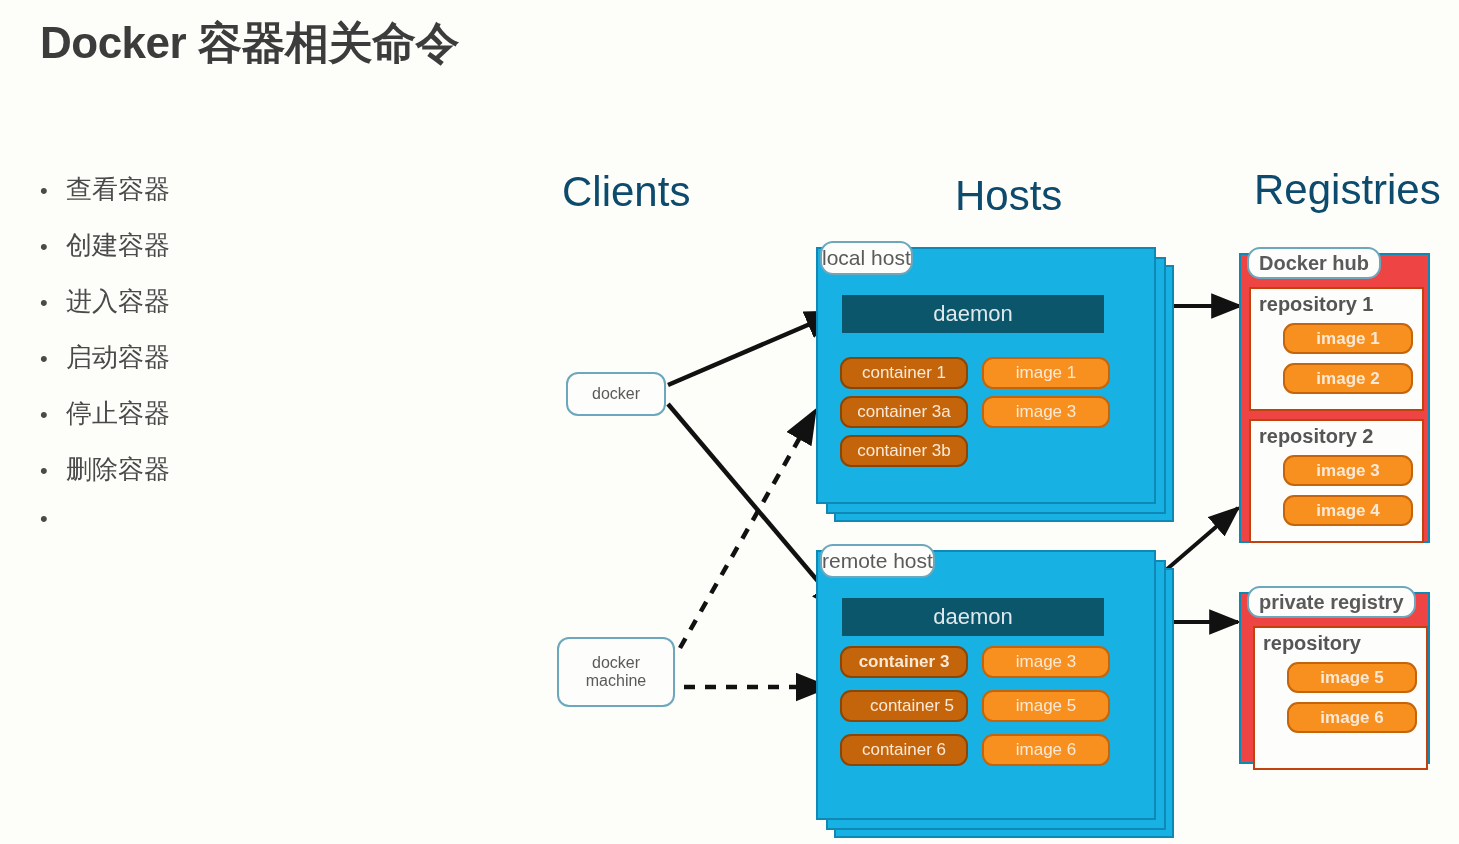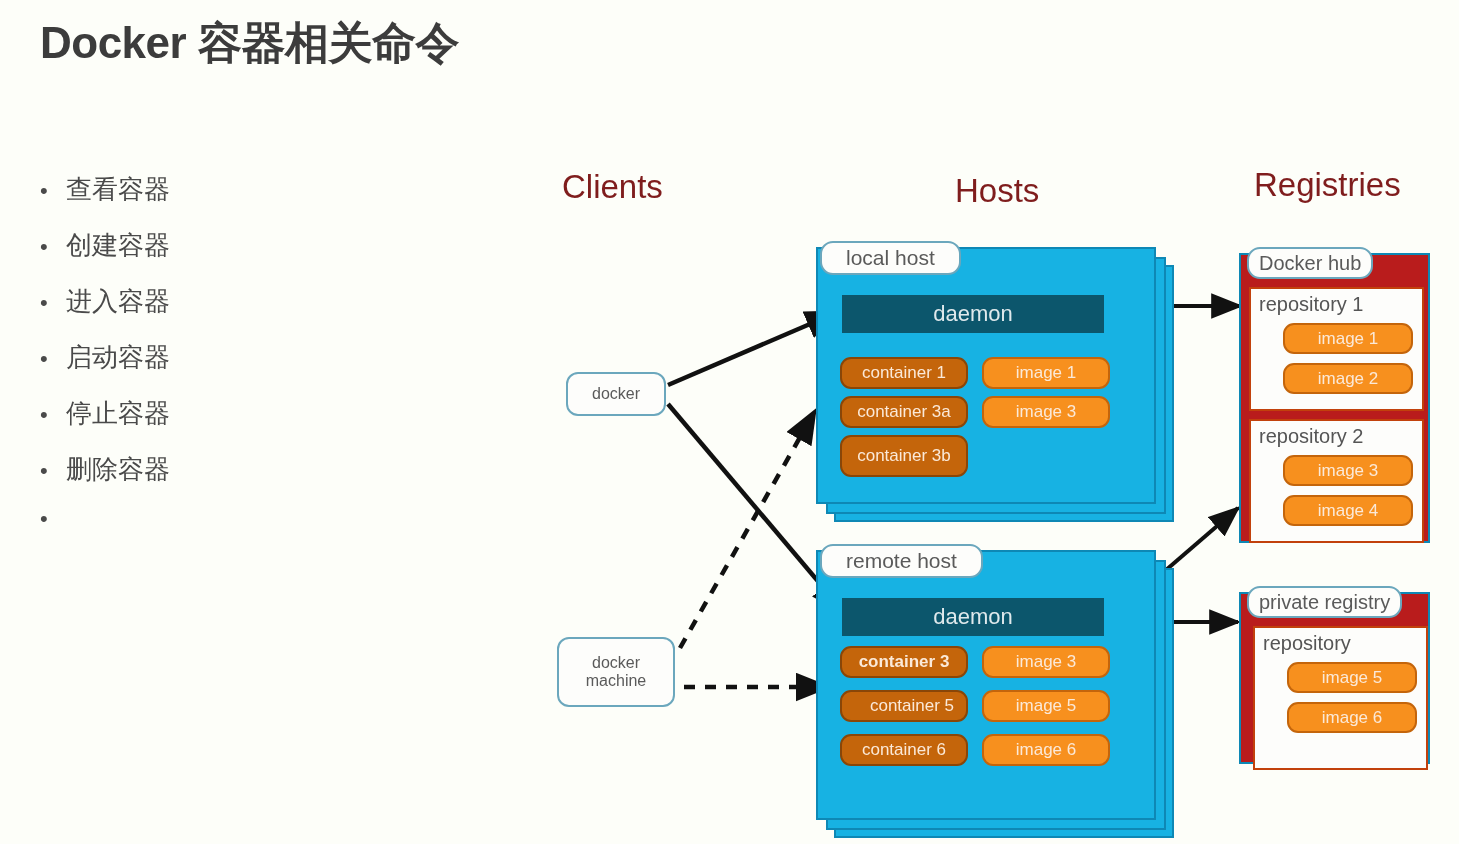--- a/index.html
+++ b/index.html
@@ -63,22 +63,22 @@
   }
   #arrow-layer {
     position: absolute;
     left: 0; top: 0;
     width: 1459px; height: 844px;
     pointer-events: none;
   }
 
   .col-heading {
     position: absolute;
-    font-size: 33px;
-    color: #7f1d1d;
+    font-size: 42px;
+    color: #0c4a6e;
     font-family: "Liberation Sans", sans-serif;
     white-space: nowrap;
   }
   #heading-clients    { left: 562px; top: 168px; }
   #heading-hosts      { left: 955px; top: 172px; }
   #heading-registries { left: 1254px; top: 166px; }
 
   
   .client-box {
     position: absolute;
@@ -115,21 +115,21 @@
   .host-label {
     position: absolute;
     background: #fdfdfb;
     border: 2.5px solid #6ba7bd;
     border-radius: 13px;
     color: #5a5a5a;
     font-size: 21px;
     display: flex;
     align-items: center;
     justify-content: center;
-    padding: 0 24px;
+    padding: 0 0;
     height: 34px;
     box-sizing: border-box;
     z-index: 5;
   }
   .daemon-bar {
     position: absolute;
     background: #0c566c;
     color: #dfe9ec;
     font-size: 22px;
     display: flex;
@@ -151,23 +151,24 @@
     border: 2px solid #8a4607;
   }
   .pill.image {
     background: #f7901e;
     border: 2px solid #c4650b;
   }
 
   
   .registry-card {
     position: absolute;
-    background: #b91c1c;
+    background: #ef4444;
     border: 2.5px solid #0e88b5;
     box-sizing: border-box;
+    font-weight: bold;
   }
   .registry-label {
     position: absolute;
     background: #fdfdfb;
     border: 2.5px solid #6ba7bd;
     border-radius: 13px;
     color: #5a5a5a;
     font-size: 20px;
     display: flex;
     align-items: center;
@@ -270,21 +271,21 @@
     <div class="host-shadow" style="left:18px; top:18px; width:340px; height:257px;"></div>
     <div class="host-shadow" style="left:10px; top:10px; width:340px; height:257px;"></div>
     <div class="host-card" style="width:340px; height:257px;"></div>
 
     <div class="host-label" style="left:4px; top:-6px;">local host</div>
 
     <div class="daemon-bar" style="left:26px; top:48px; width:262px; height:38px;">daemon</div>
 
     <div class="pill container" style="left:24px; top:110px; width:128px; height:32px;text-align:right;">container 1</div>
     <div class="pill container" style="left:24px; top:149px; width:128px; height:32px;">container 3a</div>
-    <div class="pill container" style="left:24px; top:188px; width:128px; height:42px;">container 3b</div>
+    <div class="pill container" style="left:24px; top:188px; width:128px; height:32px;">container 3b</div>
 
     <div class="pill image" style="left:166px; top:110px; width:128px; height:32px;">image 1</div>
     <div class="pill image" style="left:166px; top:149px; width:128px; height:32px;">image 3</div>
   </div>
 
   <div class="host-stack" style="left:816px; top:550px; width:360px; height:288px;">
     <div class="host-shadow" style="left:18px; top:18px; width:340px; height:270px;"></div>
     <div class="host-shadow" style="left:10px; top:10px; width:340px; height:270px;"></div>
     <div class="host-card" style="width:340px; height:270px;"></div>
 

